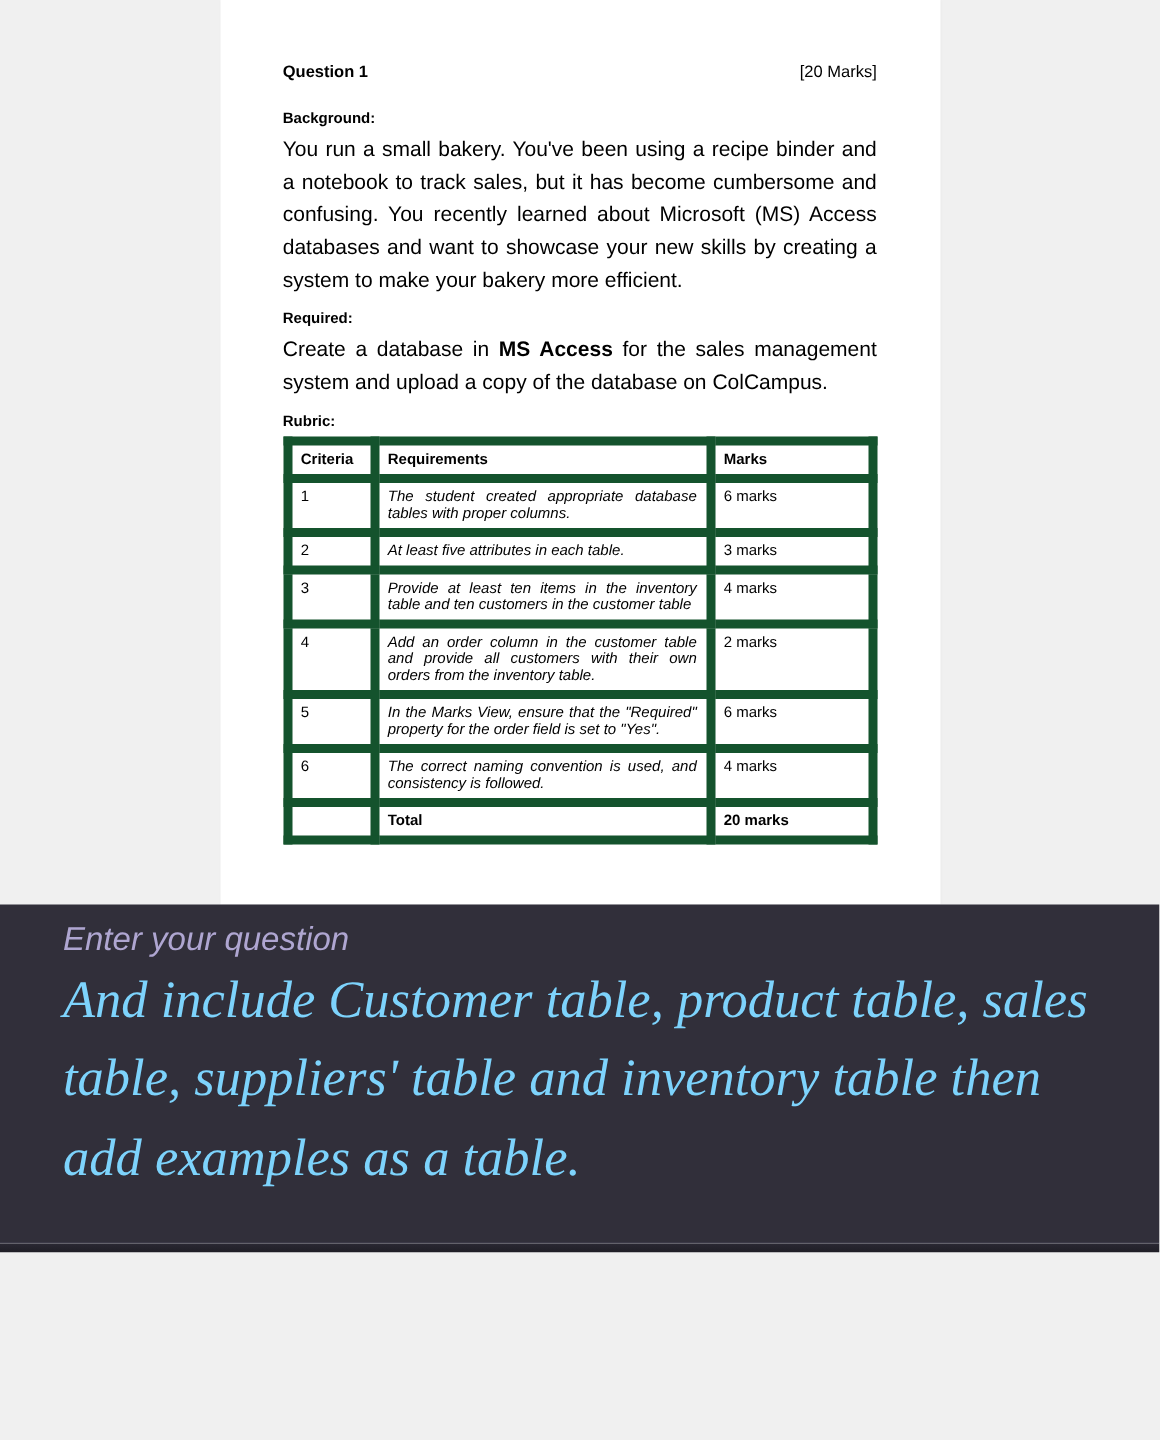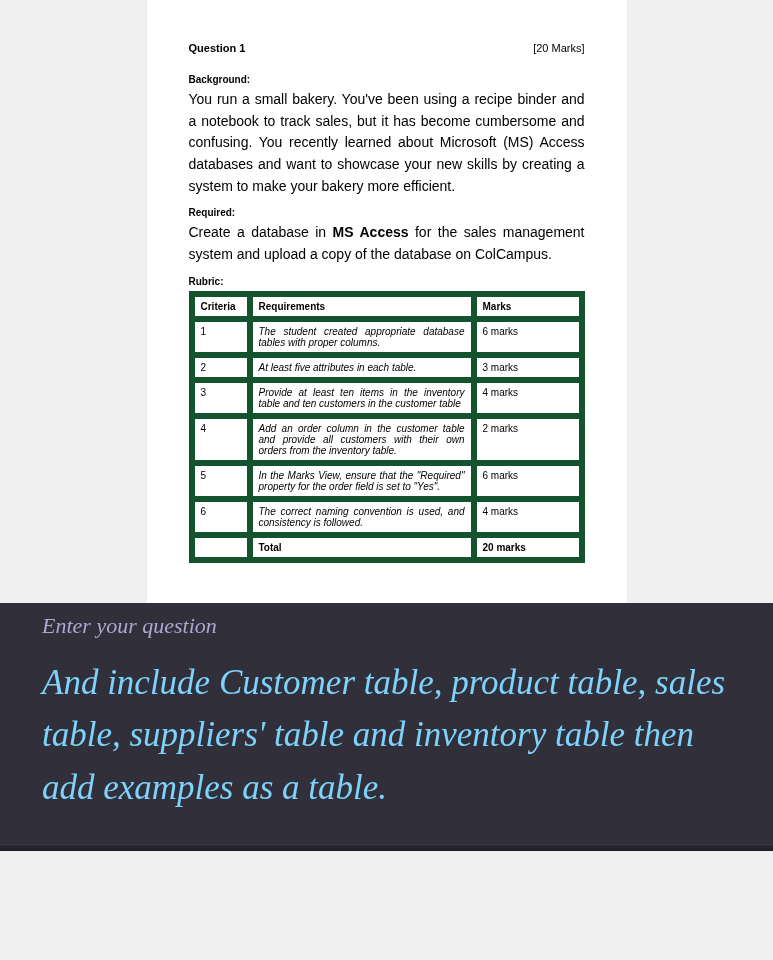--- a/index.html
+++ b/index.html
@@ -81,25 +81,25 @@
   }
 
   .lower {
     background: #312f3a;
     width: 773px;
     padding: 10px 40px 30px 42px;
     box-sizing: border-box;
     position: relative;
   }
   .placeholder {
-    font-family: Liberation Serif, serif;
+    font-family: Liberation Sans, sans-serif;
     font-style: italic;
     color: #afa6d1;
     font-size: 22px;
-    margin-bottom: 18px;
+    margin-bottom: 2px;
   }
   .typed {
     font-family: Georgia, 'Times New Roman', serif;
     font-style: italic;
     color: #7dd3fc;
     font-size: 35px;
     line-height: 1.5;
     margin: 0;
   }
   .bottom-strip {

